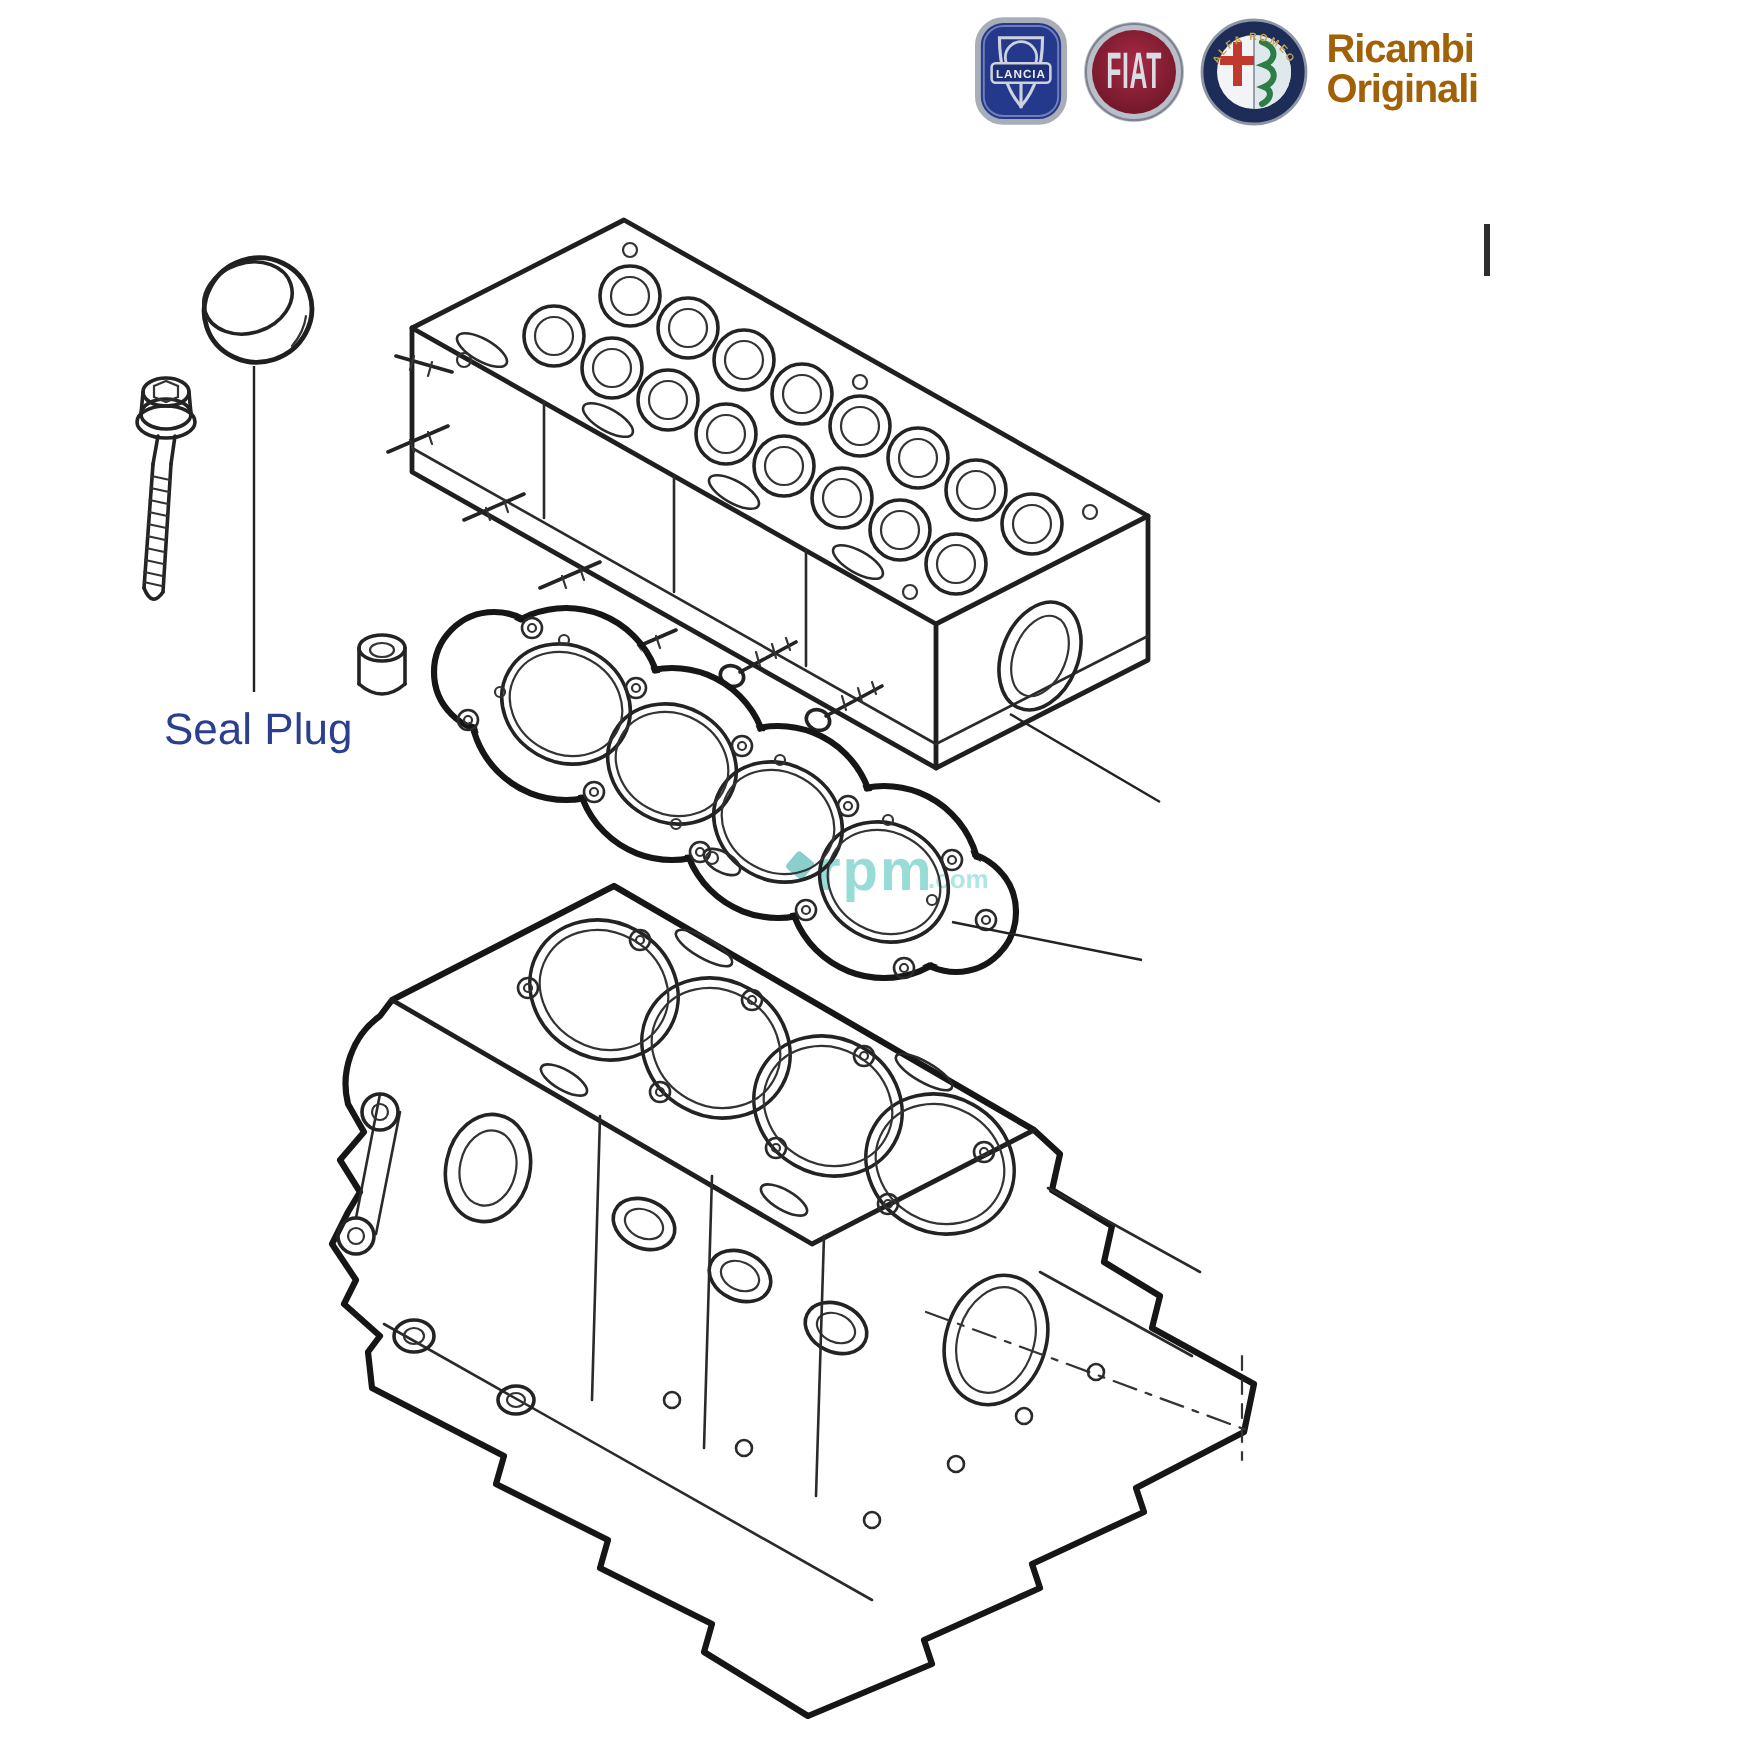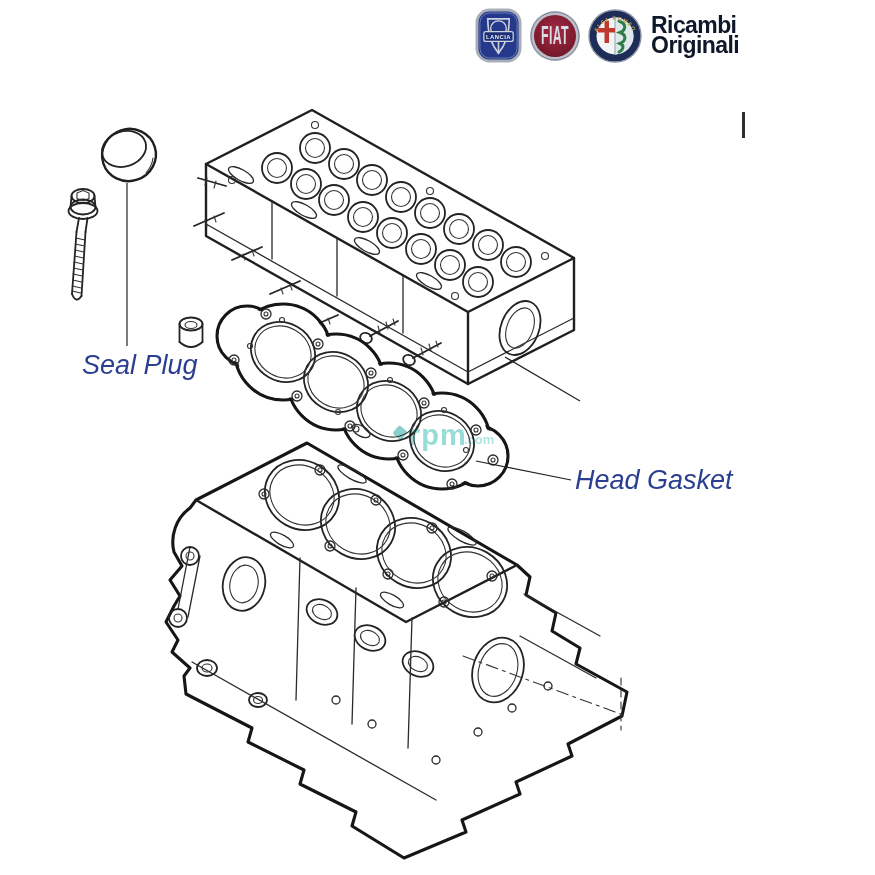--- a/index.html
+++ b/index.html
@@ -7,24 +7,24 @@
          font-family:"Liberation Sans",sans-serif;}
   svg{display:block;}
   
   .ln  {fill:none;stroke:#1f1f1f;stroke-width:2.4;stroke-linejoin:round;stroke-linecap:round;}
   .lnb {fill:none;stroke:#161616;stroke-width:3.1;stroke-linejoin:round;stroke-linecap:round;}
   .fw  {fill:#ffffff;stroke:none;}
   .d   {fill:none;stroke:#2a2a2a;stroke-width:1.3;stroke-linejoin:round;stroke-linecap:round;}
   .d2  {fill:none;stroke:#232323;stroke-width:1.8;stroke-linejoin:round;stroke-linecap:round;}
   .thin{fill:none;stroke:#333;stroke-width:1.1;stroke-linecap:round;}
   .leader{fill:none;stroke:#222;stroke-width:1.2;}
-  .part-label{position:absolute;color:#2b3f90;font-size:27px;line-height:26px;white-space:nowrap;font-style:italic;}
+  .part-label{position:absolute;color:#2b3f90;font-size:22px;line-height:26px;white-space:nowrap;}
   .brand{position:absolute;top:8px;right:6px;display:flex;align-items:center;gap:7px;}
-  .brand-title{font-weight:bold;font-size:23px;line-height:19.5px;letter-spacing:-0.6px;
-               color:#0f172a;padding-left:2px;}
+  .brand-title{font-weight:bold;font-size:20px;line-height:19.5px;letter-spacing:-0.6px;
+               color:#a16207;padding-left:2px;}
   .edge-tick{position:absolute;right:0;top:112px;width:3px;height:26px;background:#2e2e2e;}
 </style>
 </head>
 <body>
 
 <div class="stage">
 
   <div class="brand">
 
     <svg width="47" height="55" viewBox="0 0 48 56">
@@ -347,15 +347,14 @@
         <circle cx="512" cy="708" r="4"></circle>
           <circle cx="548" cy="686" r="4"></circle>
       </g>
     </g>
 
     <path d="M505,357 L580,401" class="leader"></path>
     <path d="M476,461 L571,480" class="leader"></path>
   </svg>
 
   <div class="part-label" style="left:82px;top:352px;">Seal Plug</div>
-  <div class="part-label" style="left:575px;top:467px;">Head Gasket</div>
 
 </div>
 
 </body></html>

